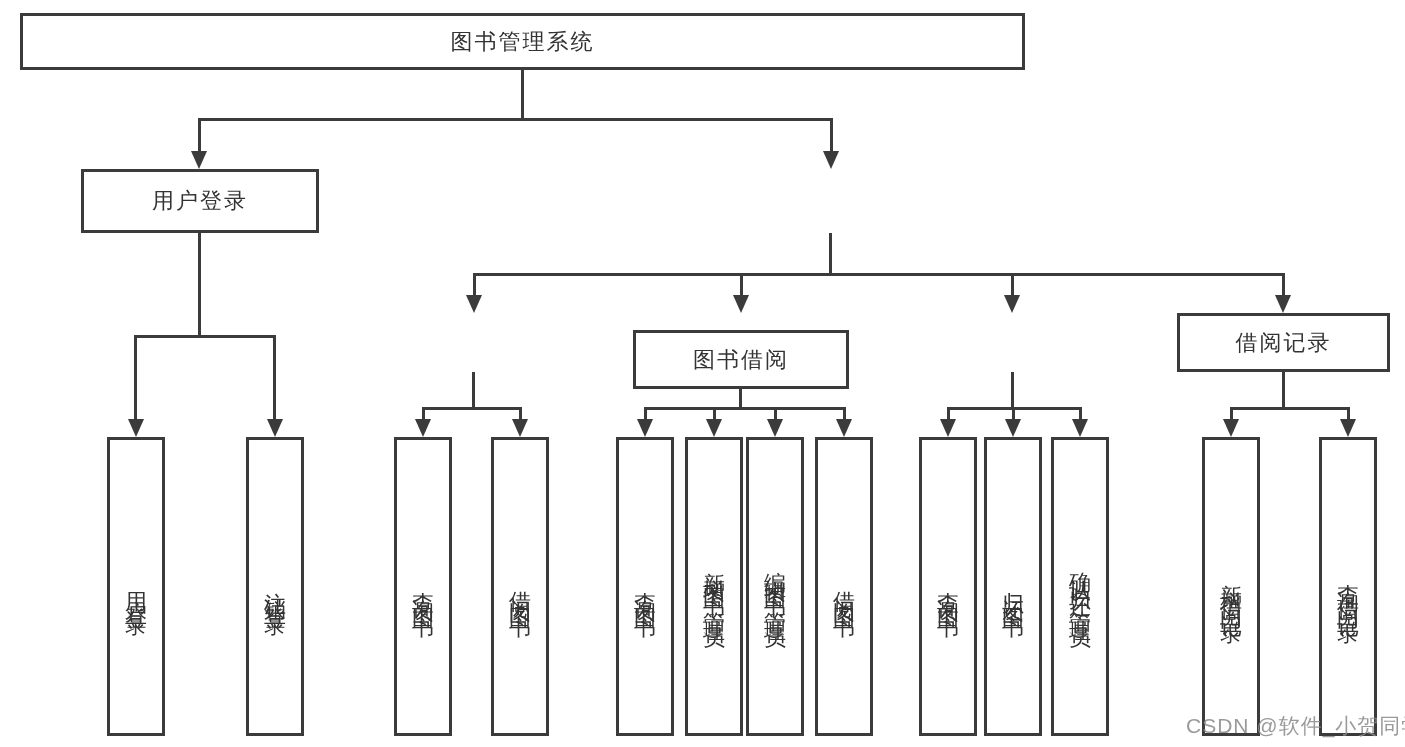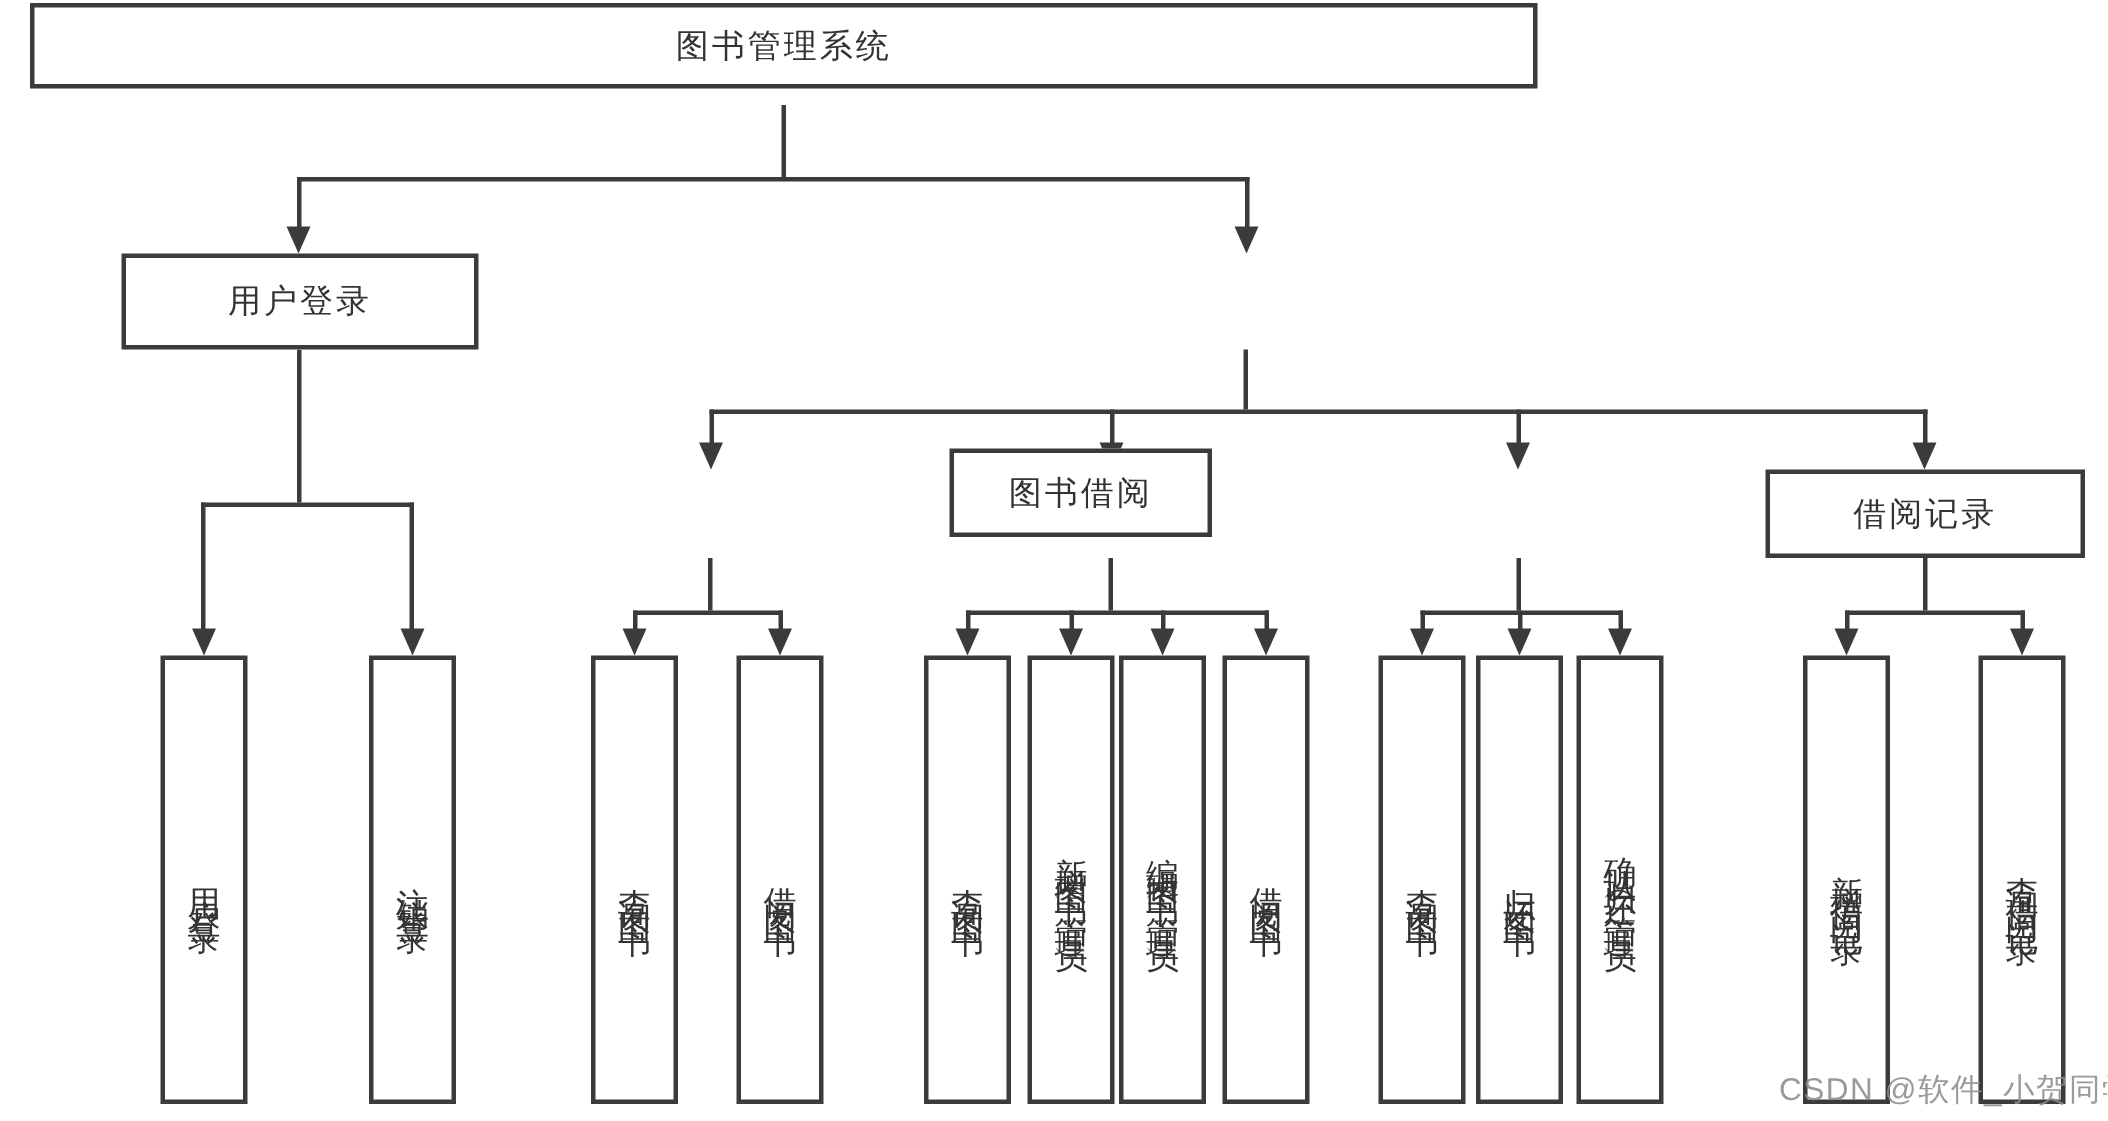--- a/index.html
+++ b/index.html
@@ -48,21 +48,21 @@
     letter-spacing:1px;
     white-space:nowrap;
     z-index:3;
   }
 </style>
 </head>
 <body>
 
 <div class="stage">
 
-  <div class="box" style="left:20px;top:2px;width:1005px;height:57px;">图书管理系统</div>
+  <div class="box" style="left:20px;top:13px;width:1005px;height:57px;">图书管理系统</div>
 
   <div class="vline" style="left:521px;top:70px;height:48px;"></div>
   <div class="hline" style="left:198px;top:118px;width:635px;"></div>
   <div class="vline" style="left:198px;top:118px;height:34px;"></div>
   <div class="arrow" style="left:191px;top:151px;"></div>
   <div class="vline" style="left:830px;top:118px;height:34px;"></div>
   <div class="arrow" style="left:823px;top:151px;"></div>
 
   <div class="box" style="left:81px;top:169px;width:238px;height:64px;">用户登录</div>
 
@@ -77,21 +77,21 @@
   <div class="hline" style="left:473px;top:273px;width:812px;"></div>
   <div class="vline" style="left:473px;top:273px;height:23px;"></div>
   <div class="arrow" style="left:466px;top:295px;"></div>
   <div class="vline" style="left:740px;top:273px;height:23px;"></div>
   <div class="arrow" style="left:733px;top:295px;"></div>
   <div class="vline" style="left:1011px;top:273px;height:23px;"></div>
   <div class="arrow" style="left:1004px;top:295px;"></div>
   <div class="vline" style="left:1282px;top:273px;height:23px;"></div>
   <div class="arrow" style="left:1275px;top:295px;"></div>
 
-  <div class="box" style="left:633px;top:299px;width:175px;height:59px;">图书借阅</div>
+  <div class="box" style="left:633px;top:330px;width:216px;height:59px;">图书借阅</div>
   <div class="box" style="left:1177px;top:313px;width:213px;height:59px;">借阅记录</div>
 
   <div class="vline" style="left:472px;top:372px;height:35px;"></div>
   <div class="hline" style="left:422px;top:407px;width:100px;"></div>
   <div class="vline" style="left:422px;top:407px;height:13px;"></div>
   <div class="arrow" style="left:415px;top:419px;"></div>
   <div class="vline" style="left:519px;top:407px;height:13px;"></div>
   <div class="arrow" style="left:512px;top:419px;"></div>
 
   <div class="vline" style="left:739px;top:372px;height:35px;"></div>

